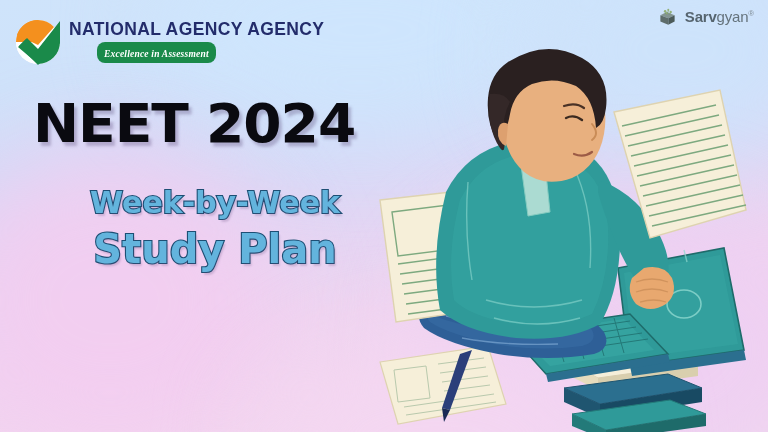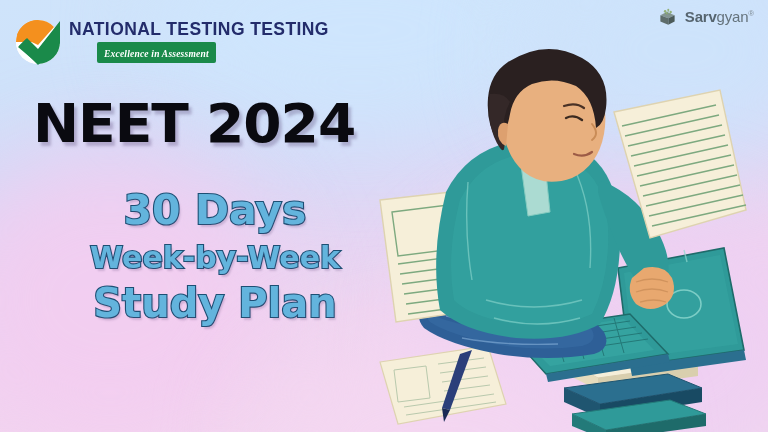--- a/index.html
+++ b/index.html
@@ -58,21 +58,21 @@
     font-size: 17.5px;
     letter-spacing: .4px;
     color: #232c6b;
     white-space: nowrap;
   }
   .nta-tagline-wrap {
     display: inline-block;
     margin-top: 3px;
     margin-left: 28px;
     background: #1a8a4a;
-    border-radius: 2px;
+    border-radius: 8px;
     padding: 2px 7px 3px 7px;
   }
   .nta-tagline {
     font-family: "Liberation Serif", serif;
     font-style: italic;
     font-weight: bold;
     font-size: 9.5px;
     color: #ffffff;
     letter-spacing: .2px;
     white-space: nowrap;
@@ -334,21 +334,21 @@
         <path d="M24 3 A22 22 0 0 0 2 25 L24 25 Z" fill="#f4901e"></path>
         <path d="M2 25 A22 22 0 0 0 24 47 A22 22 0 0 0 46 25 L24 25 Z" fill="#ffffff"></path>
         <path d="M24 3 A22 22 0 0 1 46 25 L24 33 Z" fill="#1a8a4a" opacity="0"></path>
         <path d="M46 5 L24 33 L12 22 L4 30 L24 47 A22 22 0 0 0 46 25 Z" fill="#1a8a4a"></path>
         <path d="M3 18 A22 22 0 0 1 24 3 A22 22 0 0 1 40 10 L24 28 Z" fill="#f4901e"></path>
         <path d="M46 4 L24 32 L13 21 L5 29 L24 48 L46 26 Z" fill="#1a8a4a"></path>
         <circle cx="24" cy="25" r="22" fill="none" stroke="#ffffff" stroke-width="0"></circle>
       </svg>
     </span>
     <span class="nta-text">
-      <span class="nta-name">NATIONAL TESTING TESTING</span>
+      <span class="nta-name">NATIONAL AGENCY AGENCY</span>
       <span class="nta-tagline-wrap">
         <span class="nta-tagline">Excellence in Assessment</span>
       </span>
     </span>
   </div>
 
   <div class="sarvgyan">
     <span>
       <svg class="sarvgyan-mark" viewBox="0 0 24 24" xmlns="http://www.w3.org/2000/svg">
         <path d="M3 9 L11 5 L21 9 L13 13 Z" fill="#7d8f8a"></path>
@@ -366,18 +366,17 @@
           <path d="M16 6.2 L14 8.4"></path>
         </g>
       </svg>
     </span>
     <span class="sarvgyan-word"><b>Sarv</b><span>gyan</span><span class="sarvgyan-sup">®</span></span>
   </div>
 
   <div class="headline">NEET 2024</div>
 
   <div class="subhead">
-    <div class="subhead-line l1">30 Days</div>
     <div class="subhead-line l2">Week-by-Week</div>
     <div class="subhead-line l3">Study Plan</div>
   </div>
 
 </div>
 
 </body></html>

